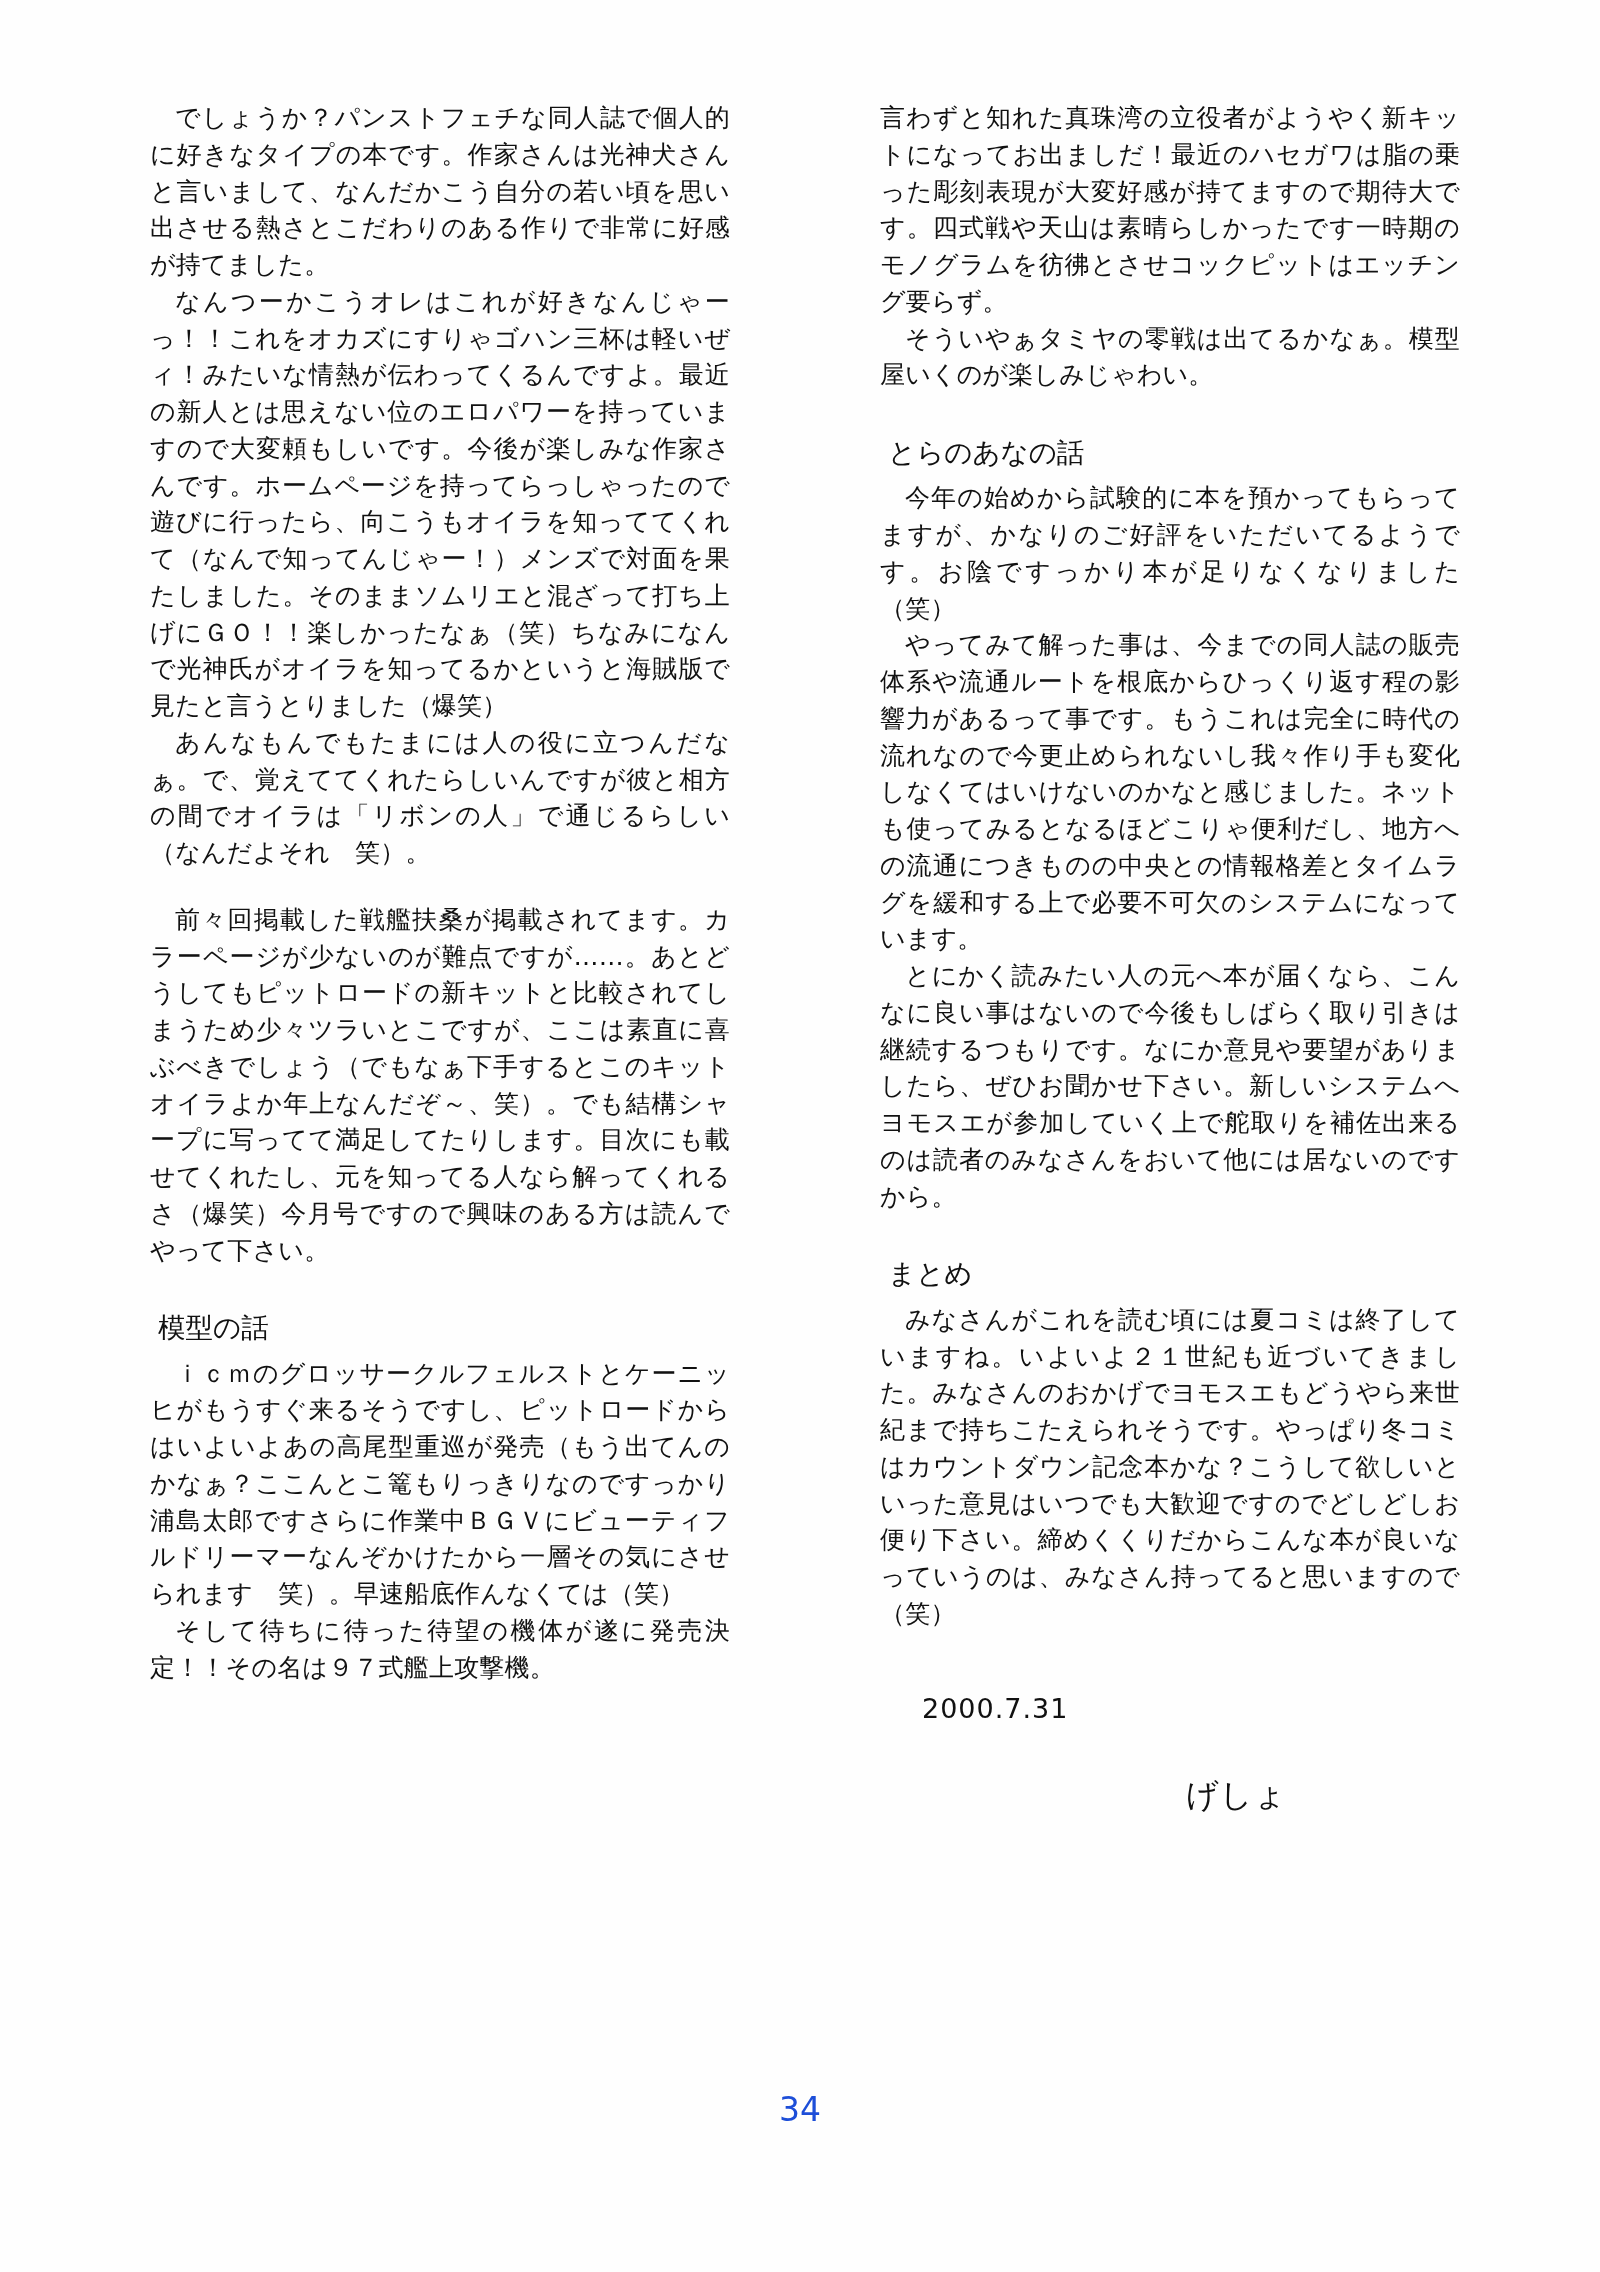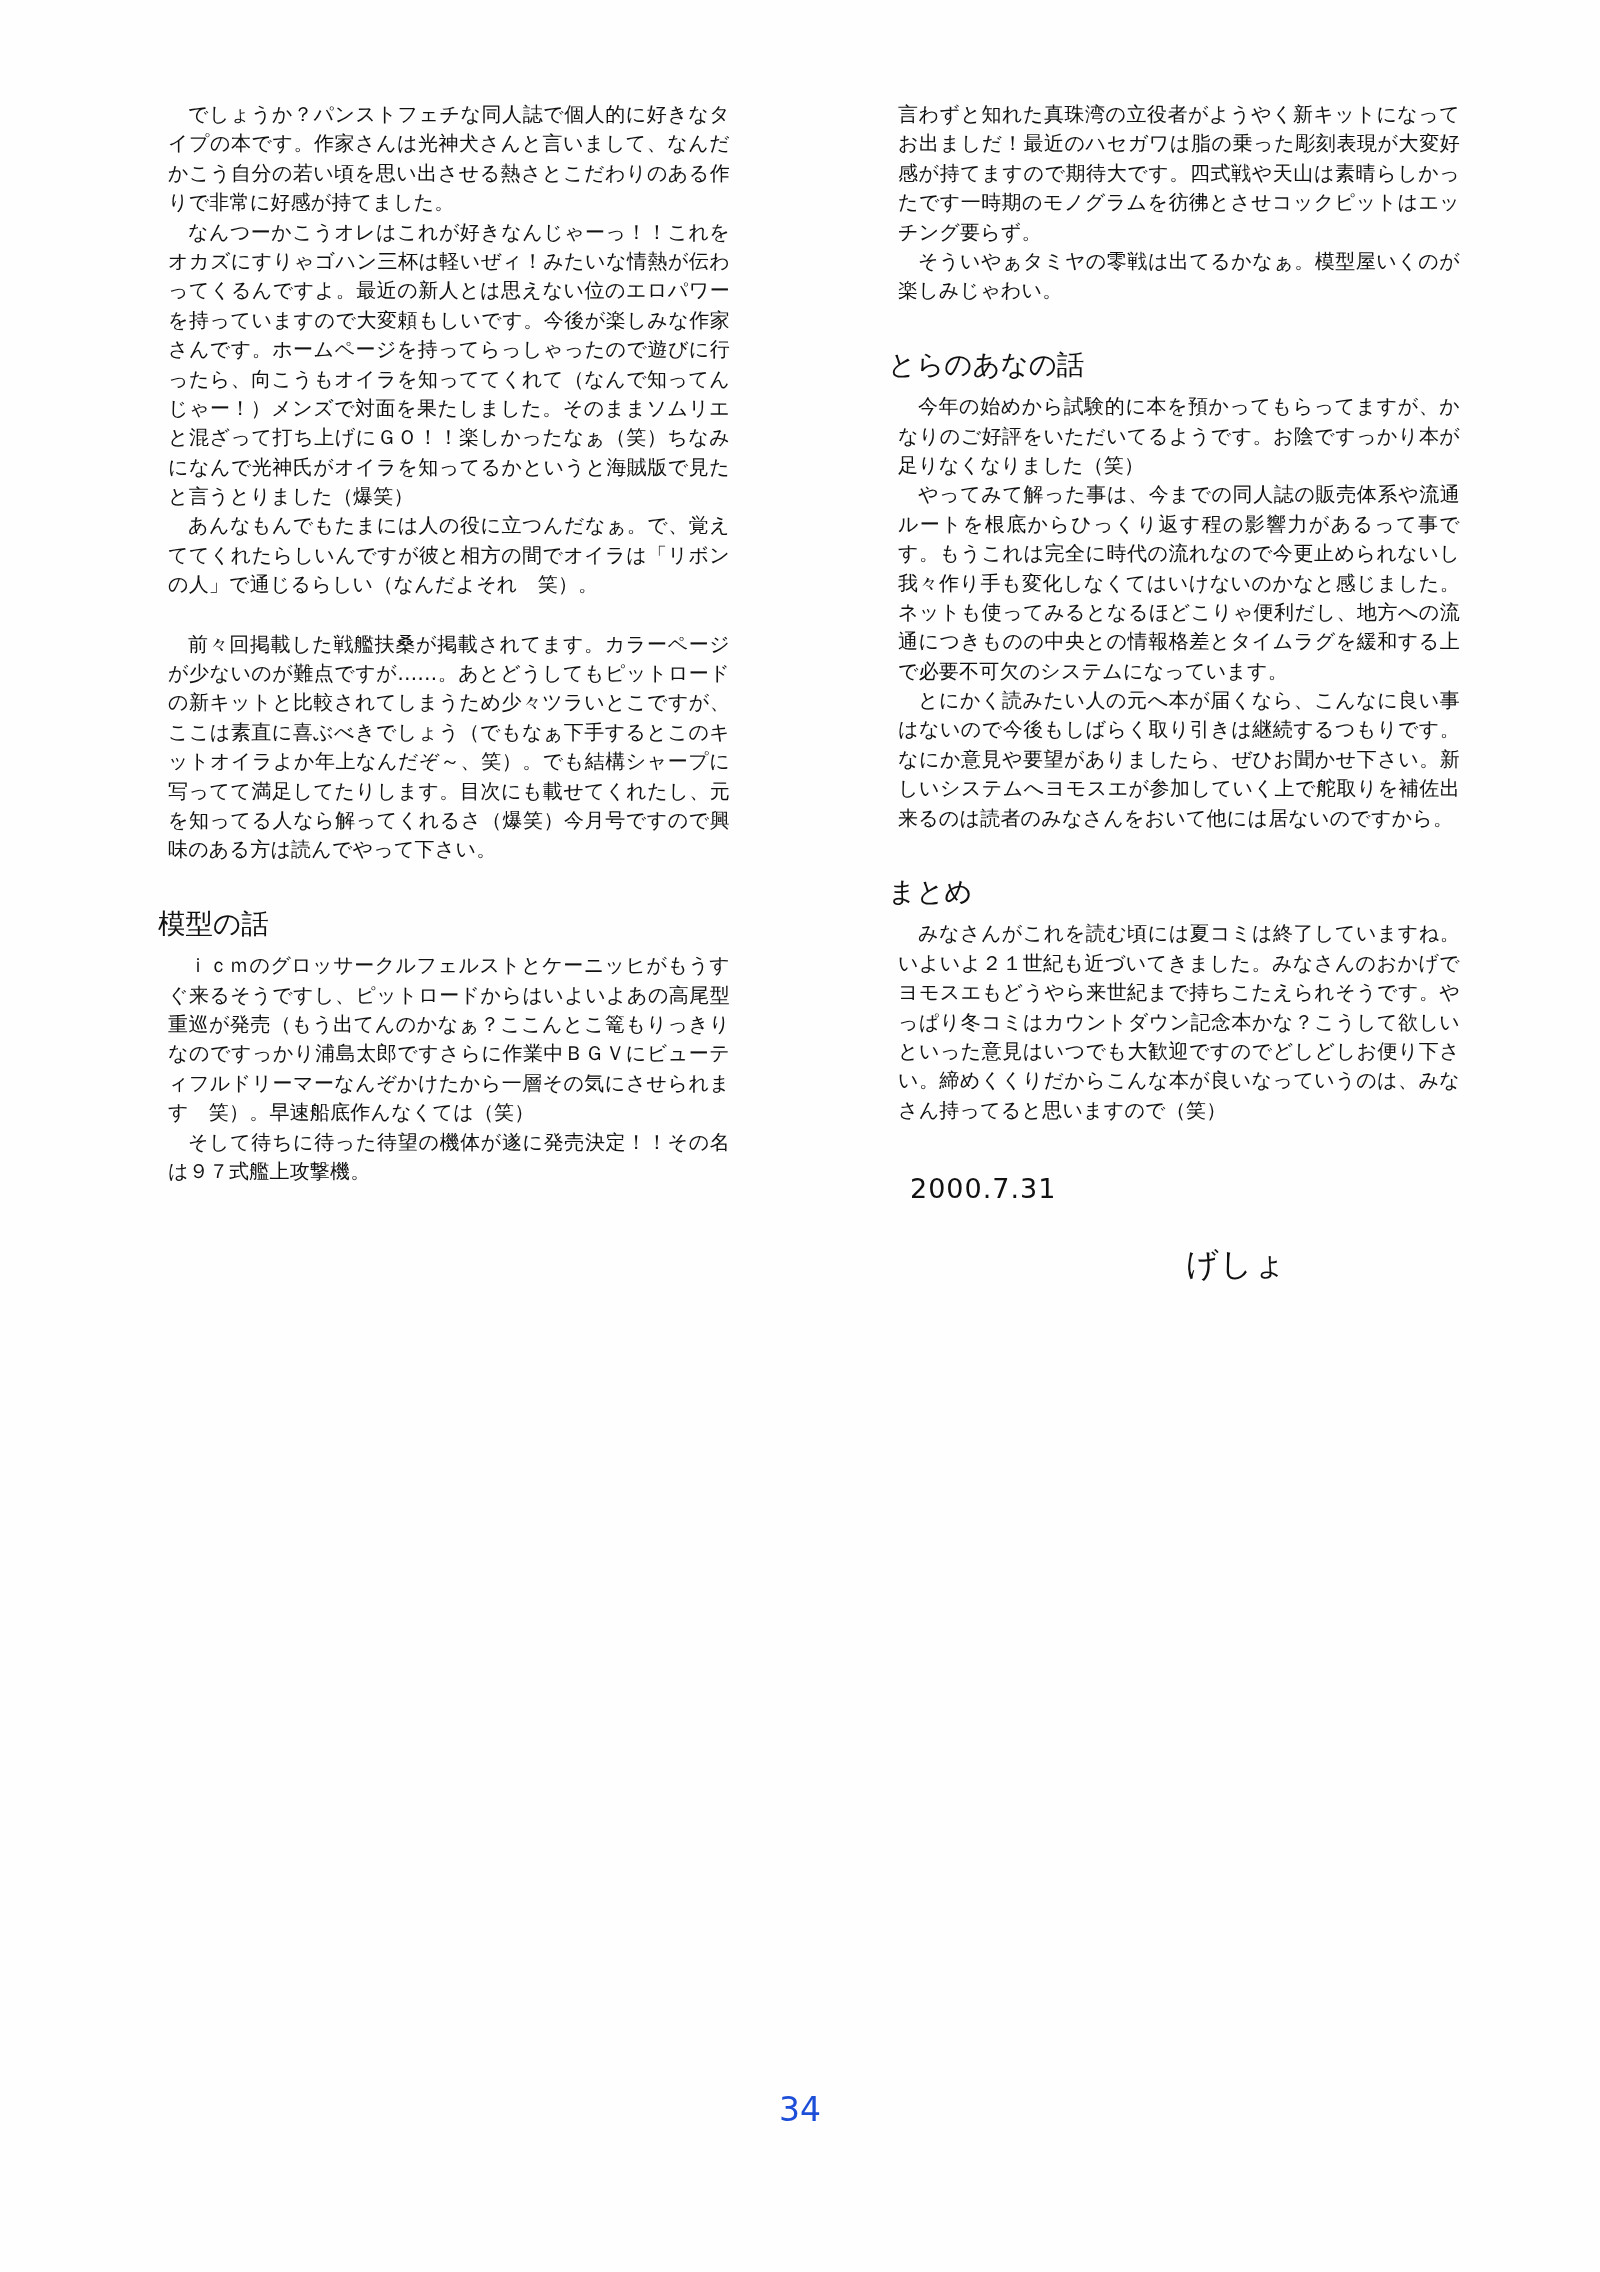--- a/index.html
+++ b/index.html
@@ -31,22 +31,22 @@
     flex-direction: row;
     justify-content: space-between;
   }
   .col {
     width: 580px;
   }
   .col.right {
     width: 580px;
   }
   p.para {
-    margin: 0 0 0 18px;
-    font-size: 20px;
+    margin: 0 0 0 0;
+    font-size: 25px;
     line-height: 1.47;
     letter-spacing: 0.2px;
     text-indent: 1em;
     text-align: justify;
     word-break: break-all;
   }
   p.para.noindent {
     text-indent: 0;
   }
   h2.heading {
@@ -55,21 +55,21 @@
     line-height: 1.47;
     font-weight: normal;
     text-indent: 0;
   }
   .gap-sm { height: 14px; }
   .gap-md { height: 30px; }
   .gap-lg { height: 44px; }
   .signoff-date {
     font-size: 27px;
     line-height: 1.5;
-    margin: 0;
+    margin: 12px;
     padding-left: 30px;
     letter-spacing: 1px;
   }
   .signoff-name {
     font-size: 32px;
     line-height: 1.5;
     margin: 16px;
     padding-left: 290px;
     letter-spacing: 1px;
   }

